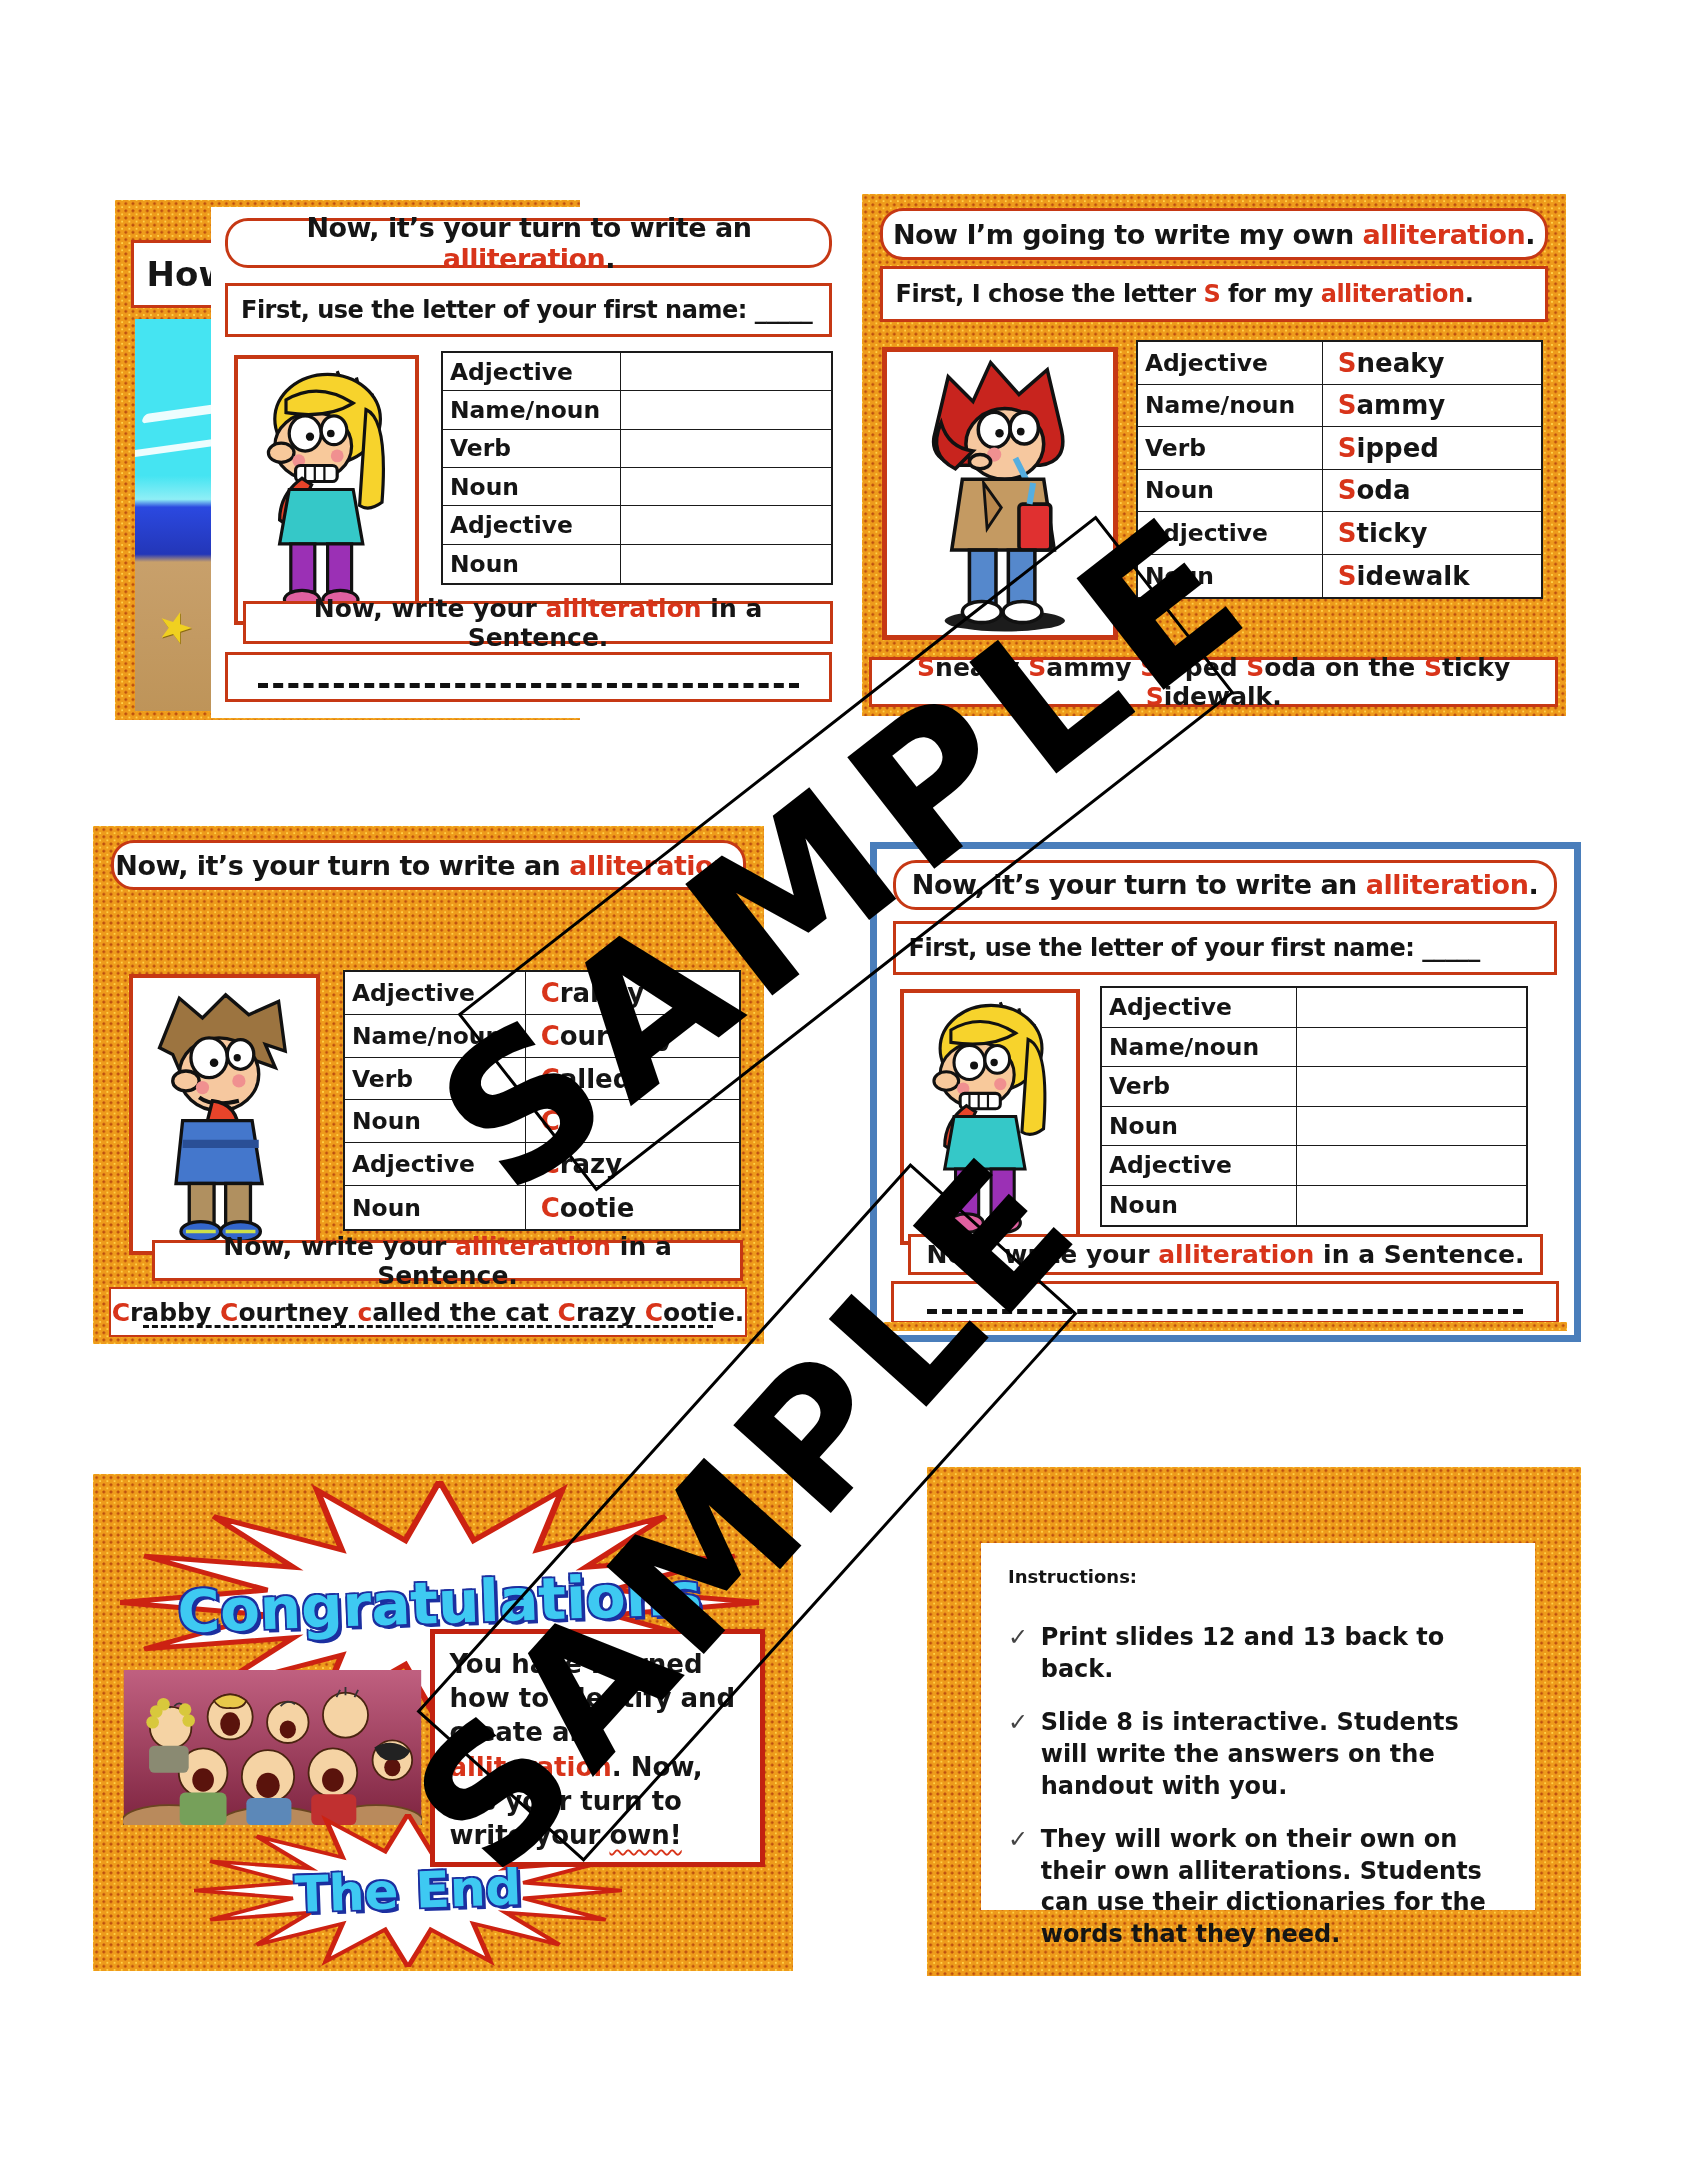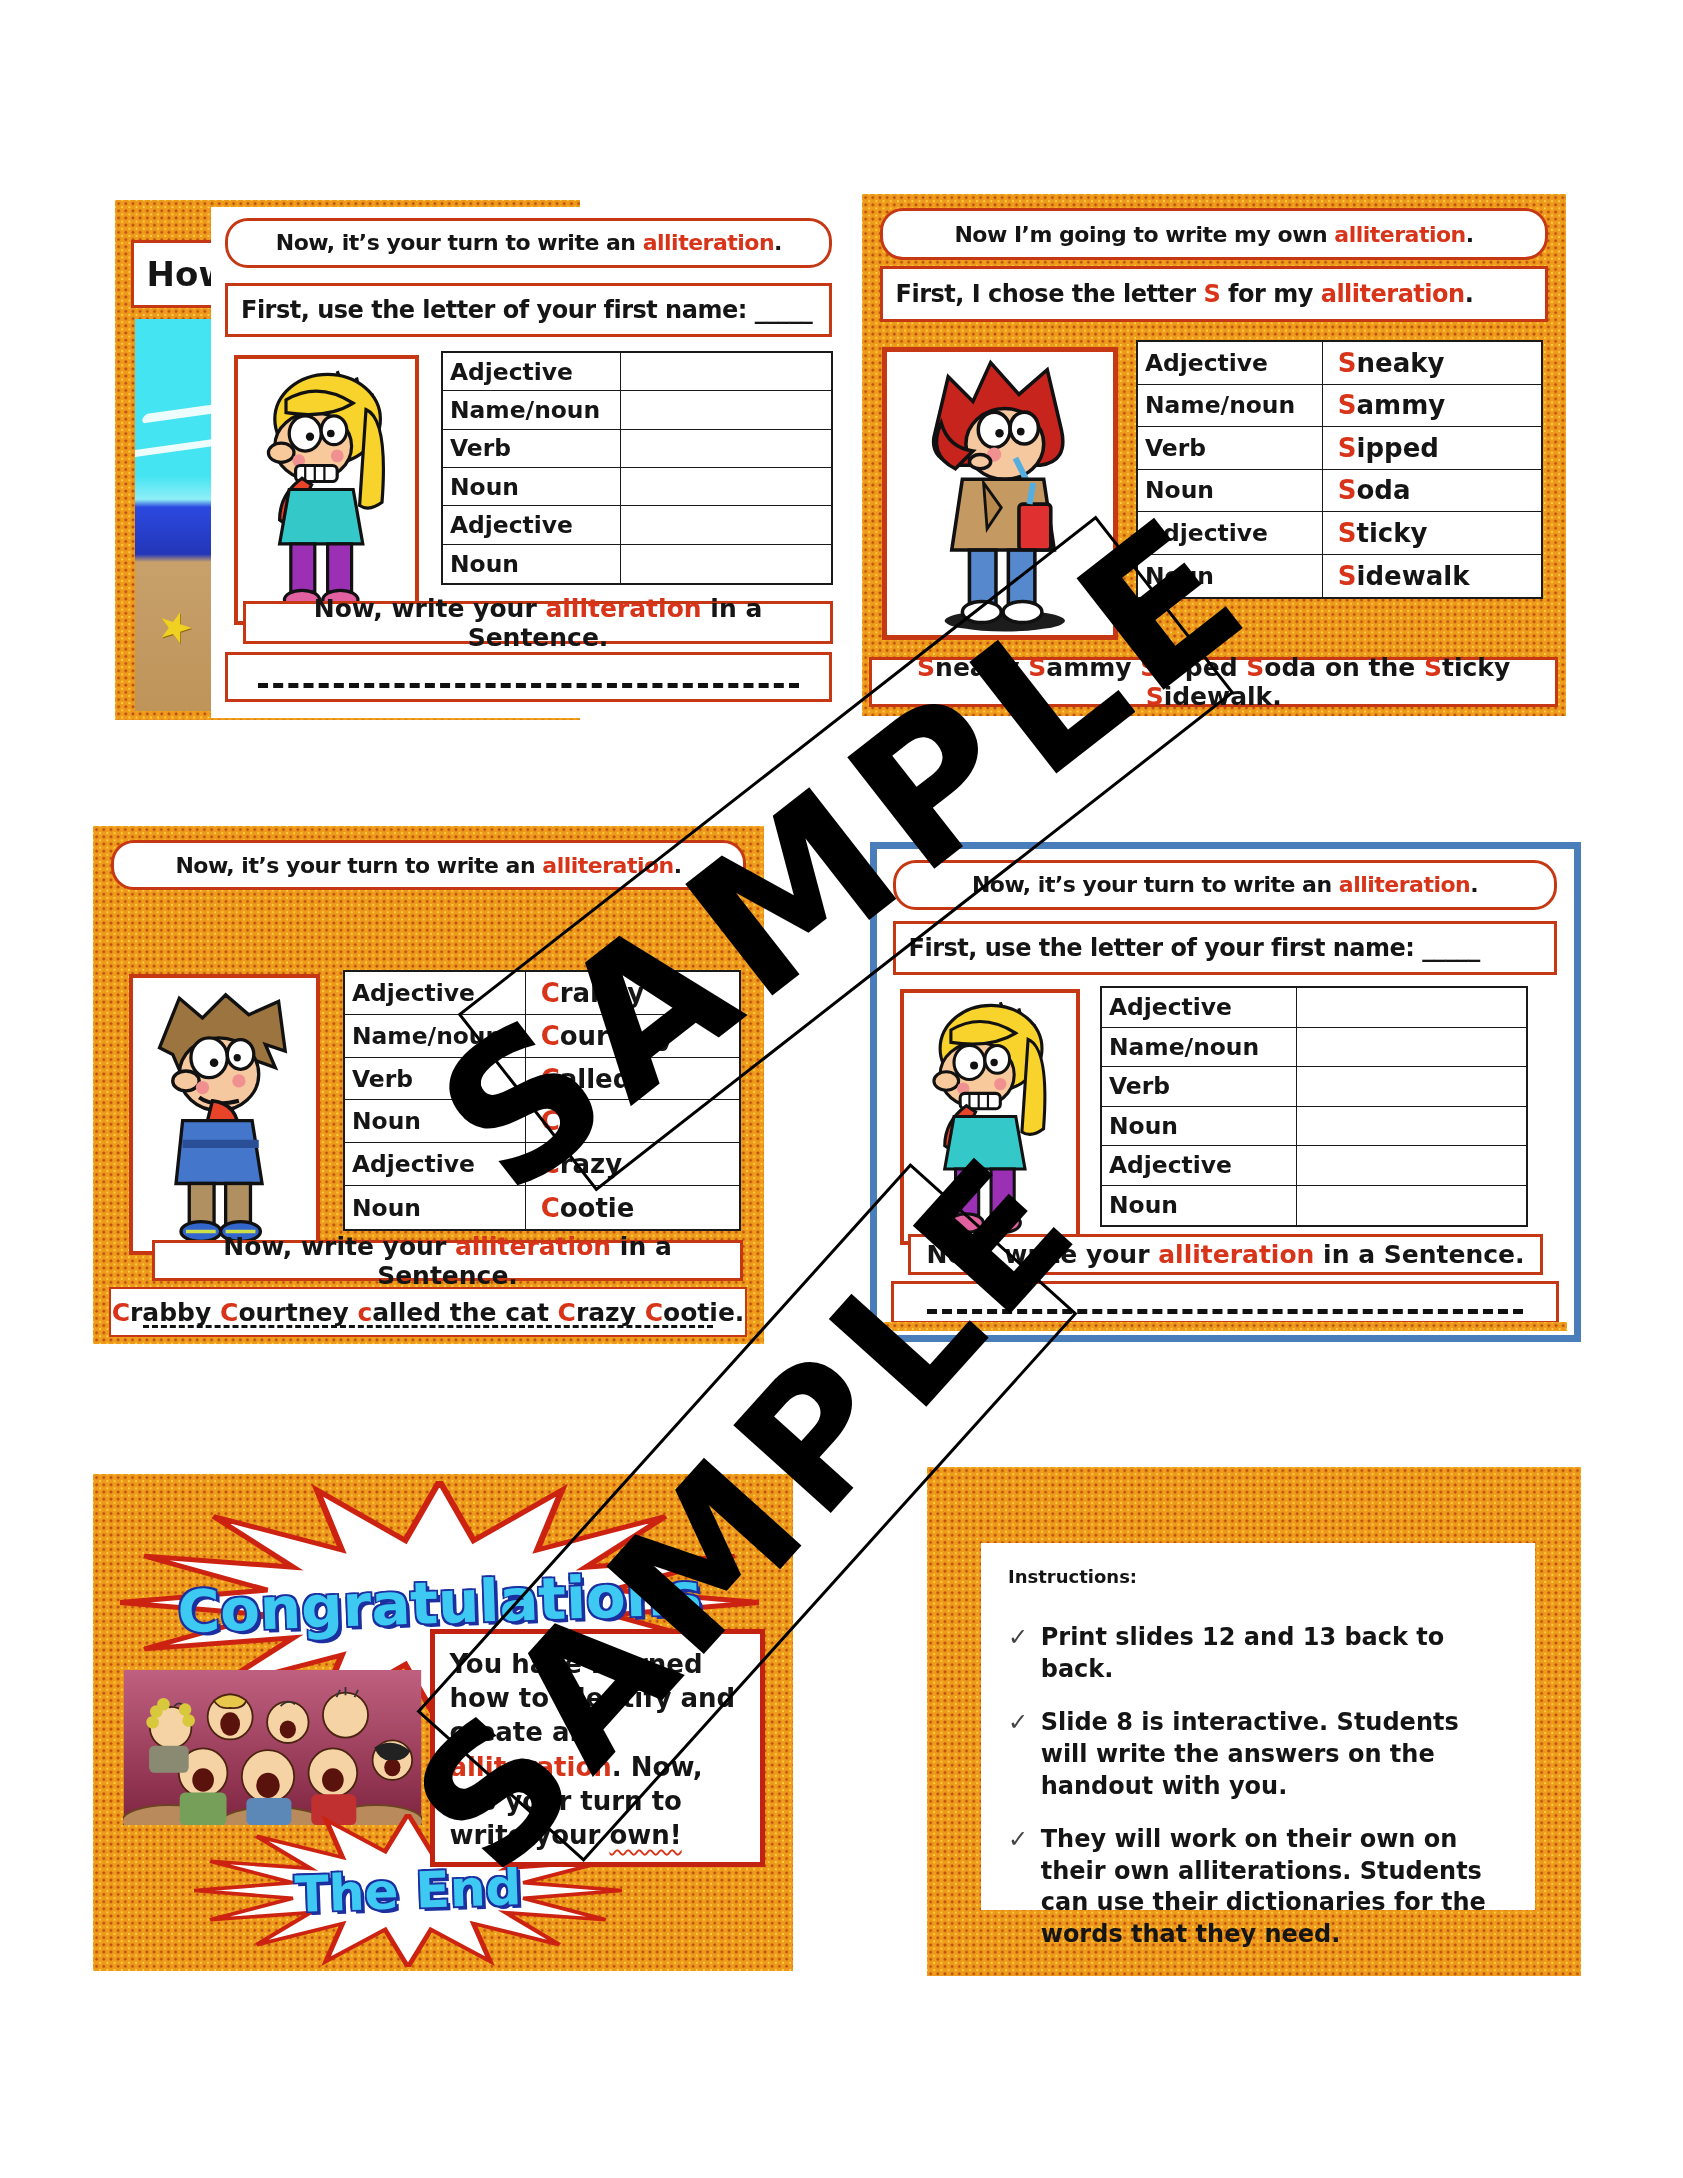--- a/index.html
+++ b/index.html
@@ -16,21 +16,21 @@
       radial-gradient(#FFD24A 24%, rgba(0,0,0,0) 28%);
     background-size:7.2px 7.2px, 7.2px 7.2px;
     background-position:0 0, 3.6px 3.6px;
   }
   .rbox {
     position:absolute; background:#fff; border:3.6px solid #C63814;
     display:flex; align-items:center; justify-content:center;
     text-align:center; font-weight:700;
   }
   .rbox.left { justify-content:flex-start; text-align:left; }
-  .title-line { font-size:22px; letter-spacing:-0.5px;border-radius:23px; }
+  .title-line { font-size:27px; letter-spacing:-0.5px;border-radius:23px; }
   .sub-line   { font-size:24px; padding-left:12.6px; letter-spacing:-0.5px; }
   .write-line { font-size:25px; }
   .sentence-line { font-size:25px; }
   .seg-red { color:#D8341A; }
   .seg-wavy { text-decoration:underline wavy #D8341A; text-decoration-thickness:1.8px; text-underline-offset:4.5px; }
   .imgbox { position:absolute; background:#fff; border:4.5px solid #C63814; overflow:hidden; }
   .tbl { position:absolute; background:#fff; border:2.7px solid #1A1A1A; display:grid; grid-template-rows:repeat(6,1fr); }
   .trow { display:grid; grid-template-columns:46% 54%; border-bottom:1.8px solid #1A1A1A; }
   .trow:last-child { border-bottom:none; }
   .tlabel { border-right:1.8px solid #1A1A1A; display:flex; align-items:center; padding-left:7px; font-weight:700; font-size:23.4px; }

